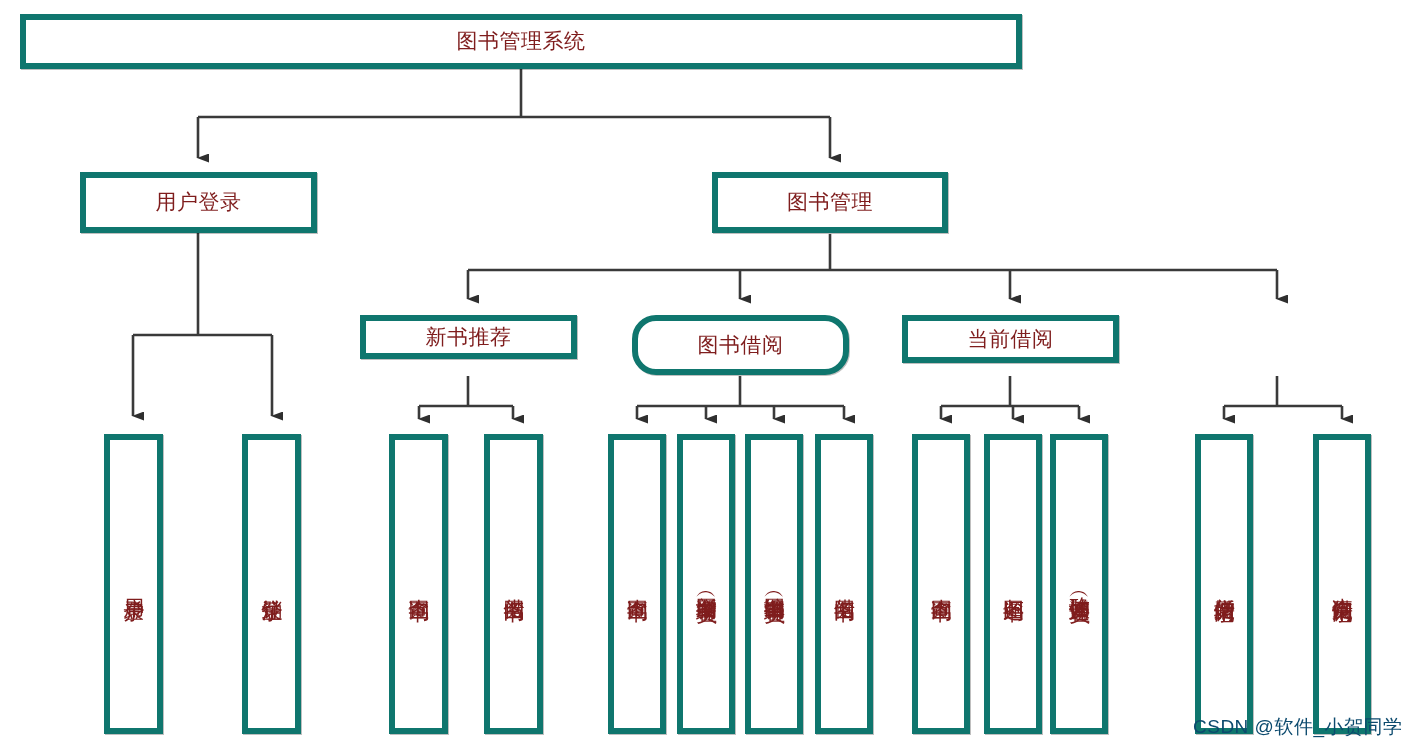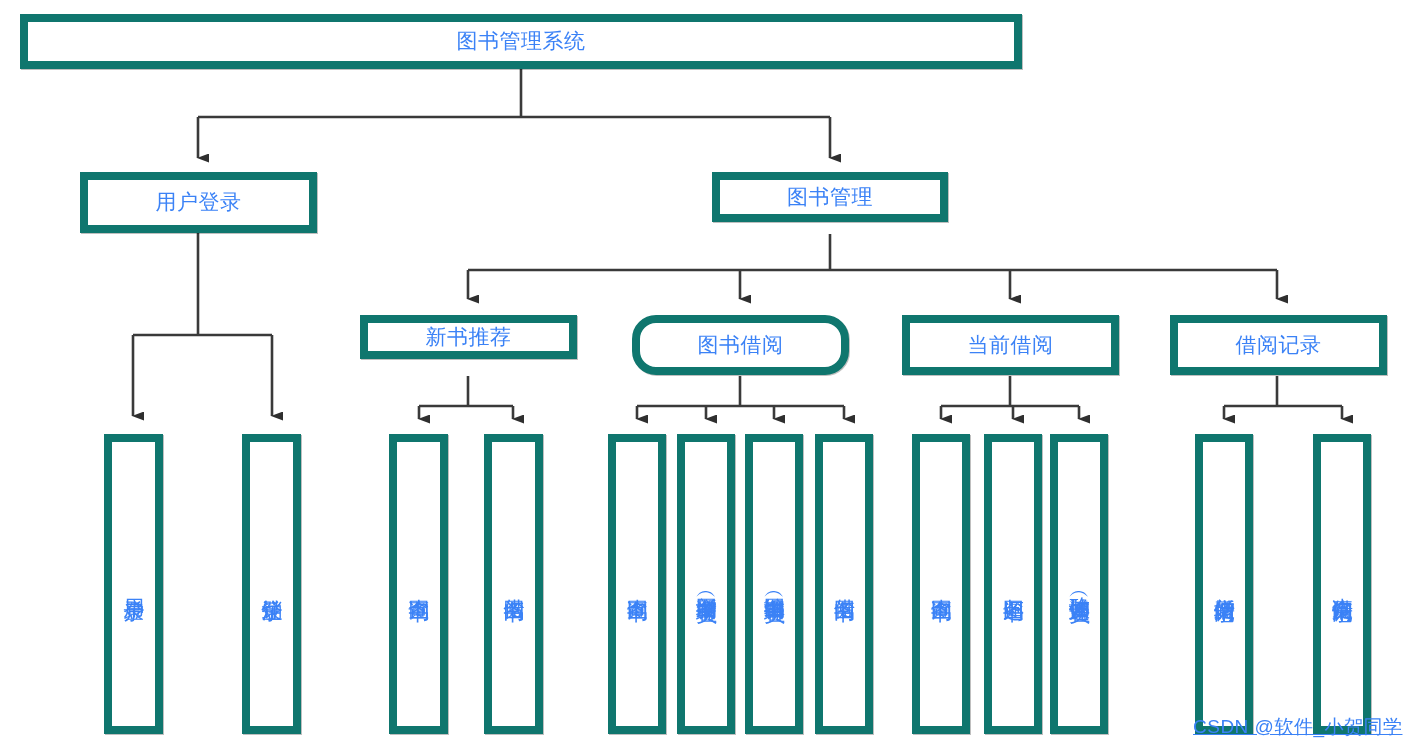--- a/index.html
+++ b/index.html
@@ -19,26 +19,26 @@
     position: absolute;
     left: 0;
     top: 0;
     width: 1405px;
     height: 747px;
     pointer-events: none;
   }
   .node {
     position: absolute;
     box-sizing: border-box;
-    border: 8px solid #0f766e;
+    border: 6px solid #0f766e;
     background: #ffffff;
     display: flex;
     align-items: center;
     justify-content: center;
-    color: #3b82f6;
+    color: #7f1d1d;
     line-height: 1.18;
     box-shadow: 1px 1px 0 rgba(0,0,0,0.25);
   }
   .node.h {
     font-size: 21px;
     letter-spacing: 0.5px;
   }
   .node.v {
     writing-mode: vertical-rl;
     text-orientation: upright;
@@ -54,26 +54,25 @@
     white-space: nowrap;
     display: block;
     margin: 0 auto;
   }
   .node.v {
     align-items: center;
     justify-content: center;
   }
   .watermark {
     position: absolute;
-    color: #3b82f6;
+    color: #0c4a6e;
     font-size: 19px;
     letter-spacing: 0.5px;
     white-space: nowrap;
     user-select: none;
-    text-decoration: underline;
   }
 </style>
 </head>
 <body>
 
 <div id="canvas">
 
   <svg class="wires" viewBox="0 0 1405 747" xmlns="http://www.w3.org/2000/svg">
     <defs>
       <marker id="arw" markerWidth="10" markerHeight="12" refX="4.5" refY="11" orient="auto" markerUnits="userSpaceOnUse">
@@ -124,35 +123,32 @@
     </g>
   </svg>
 
   <div class="node h" style="left:20px; top:14px; width:1002px; height:55px;">
     <span class="lbl">图书管理系统</span>
   </div>
 
   <div class="node h" style="left:80px; top:172px; width:237px; height:61px;">
     <span class="lbl">用户登录</span>
   </div>
-  <div class="node h" style="left:712px; top:172px; width:236px; height:50px;">
+  <div class="node h" style="left:712px; top:172px; width:236px; height:61px;">
     <span class="lbl">图书管理</span>
   </div>
 
   <div class="node h" style="left:360px; top:315px; width:217px; height:44px;">
     <span class="lbl">新书推荐</span>
   </div>
   <div class="node h" style="left:632px; top:315px; width:217px; height:60px;border-radius:24px;">
     <span class="lbl">图书借阅</span>
   </div>
-  <div class="node h" style="left:902px; top:315px; width:217px; height:60px;">
+  <div class="node h" style="left:902px; top:315px; width:217px; height:48px;">
     <span class="lbl">当前借阅</span>
-  </div>
-  <div class="node h" style="left:1170px; top:315px; width:217px; height:60px;">
-    <span class="lbl">借阅记录</span>
   </div>
 
   <div class="node v" style="left:104px; top:434px; width:59px; height:300px;">
     <span class="lbl">用户登录</span>
   </div>
   <div class="node v" style="left:242px; top:434px; width:59px; height:300px;">
     <span class="lbl">注销登录</span>
   </div>
 
   <div class="node v" style="left:389px; top:434px; width:59px; height:300px;">

